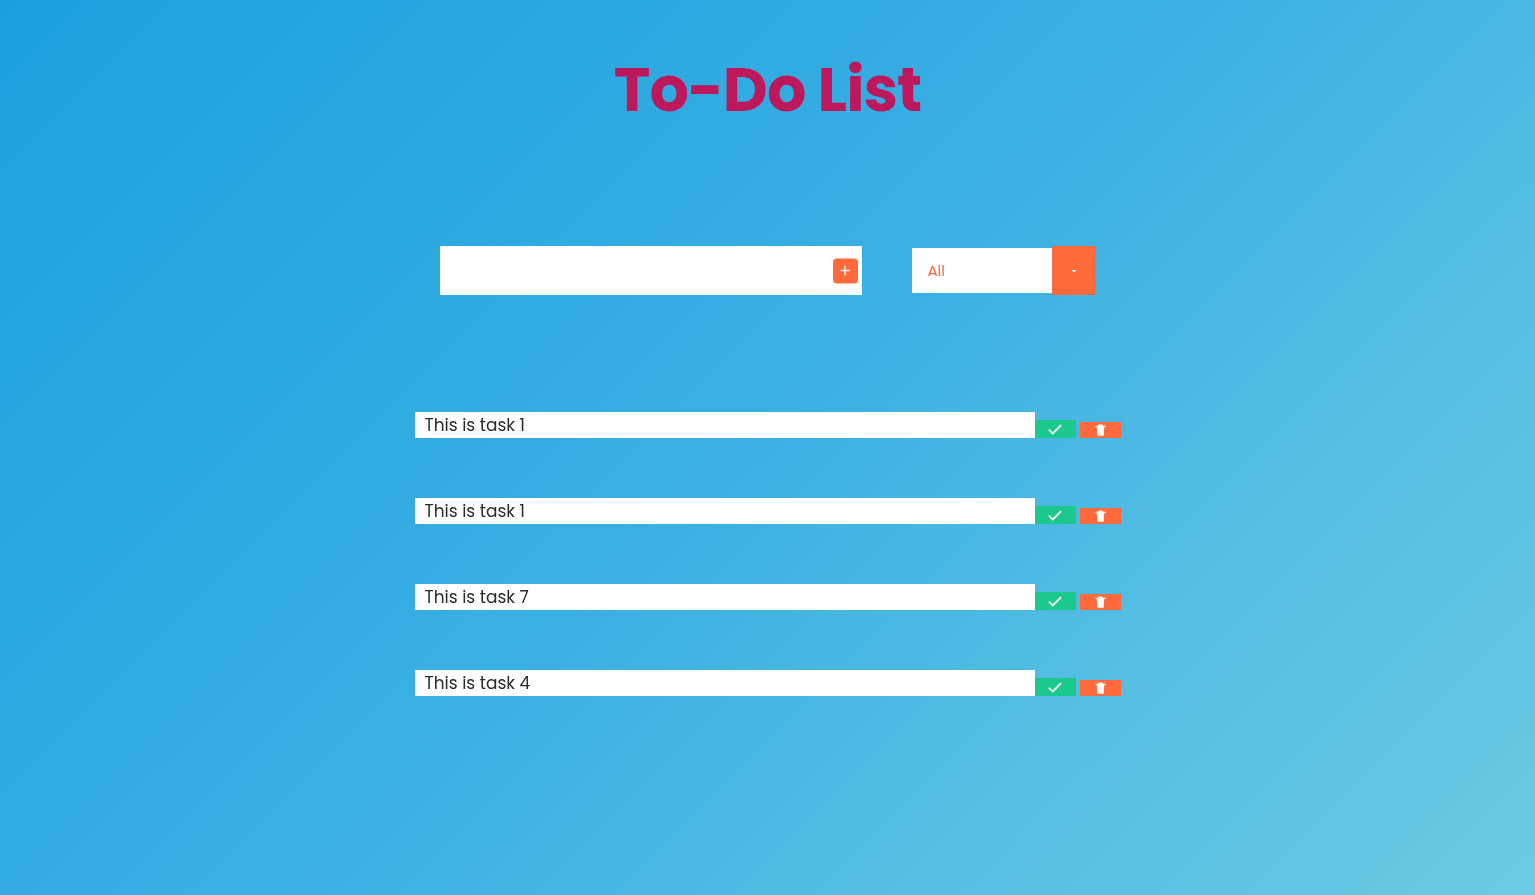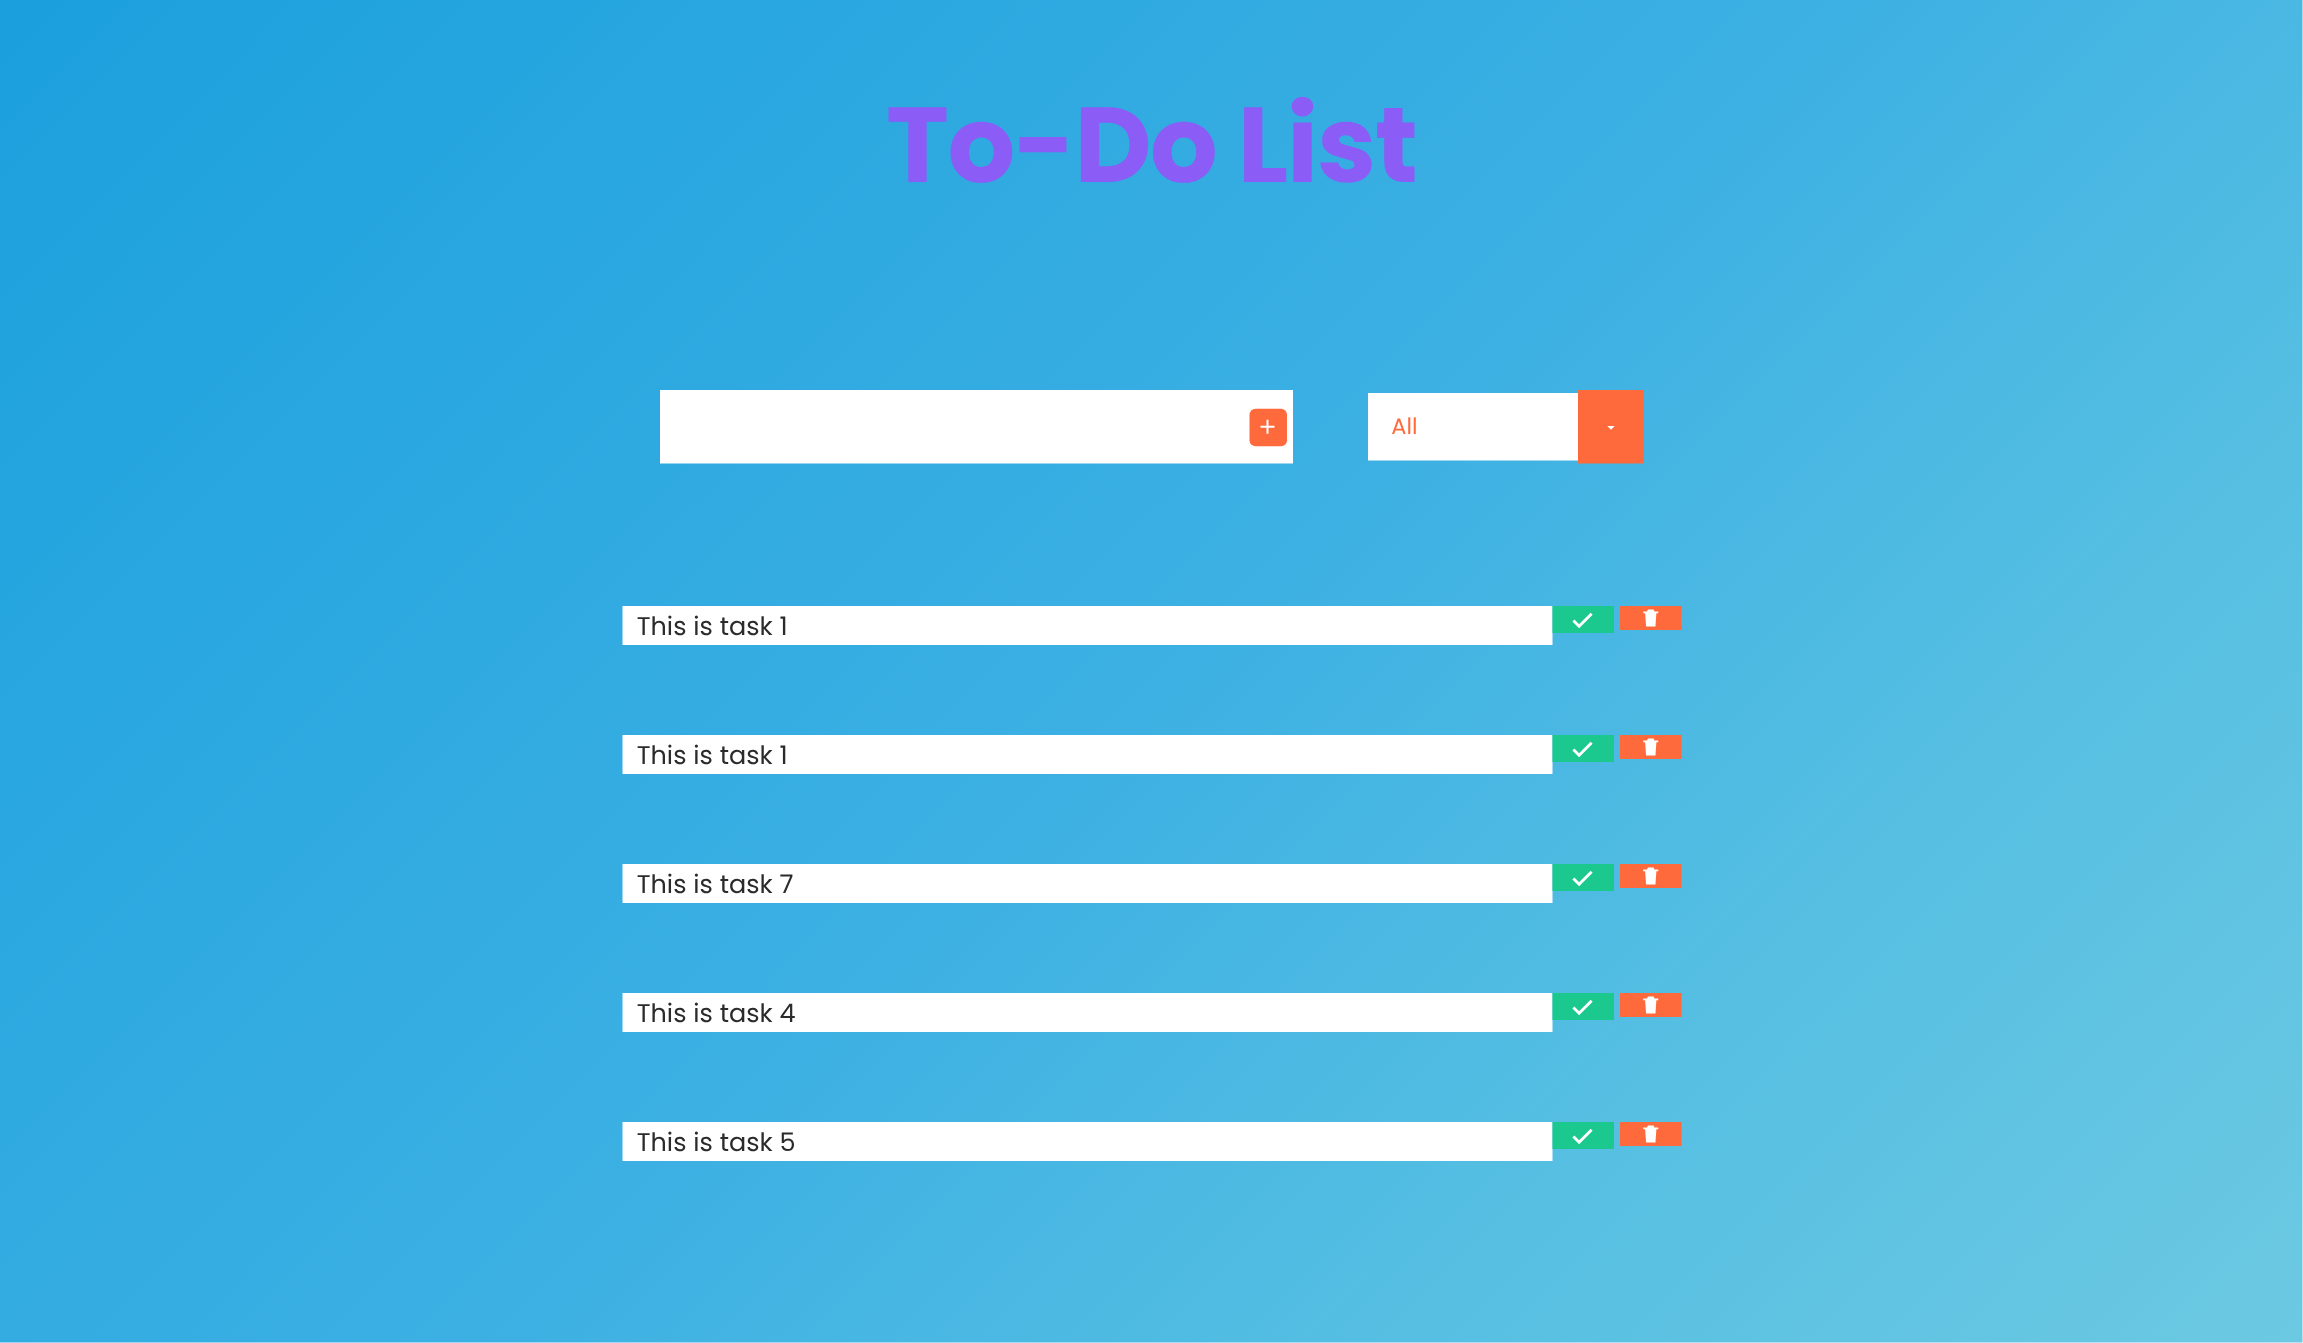--- a/index.html
+++ b/index.html
@@ -12,22 +12,22 @@
   width: 1535px;
   height: 895px;
   background: linear-gradient(135deg, #1ba0dd 0%, #2ba8e0 25%, #3cb0e3 50%, #56bfe2 75%, #6cc9e2 100%);
   overflow: hidden;
 }
 header {
   text-align: center;
   padding-top: 43px;
 }
 header h1 {
-  color: #8b5cf6;
-  font-size: 71px;
+  color: #be185d;
+  font-size: 62px;
   font-weight: 700;
   letter-spacing: -1px;
 }
 .controls {
   display: flex;
   justify-content: center;
   align-items: center;
   margin-top: 110px;
   gap: 50px;
 }
@@ -101,21 +101,21 @@
   height: 12px;
   fill: #fff;
 }
 .todo-list {
   width: 706px;
   margin: 95px auto 0;
   list-style: none;
 }
 .todo-item {
   display: flex;
-  align-items: flex-start;
+  align-items: flex-end;
   margin-bottom: 6px;
   height: 48px;
   margin-top: 38px;
 }
 .todo-text {
   flex: 1;
   background: #fff;
   color: #2b2b2b;
   font-size: 17px;
   display: flex;
@@ -228,26 +228,13 @@
       <svg viewBox="0 0 24 24">
           <path d="M9 16.2l-4.2-4.2L3 13.8 9 19.8 21 7.8l-1.8-1.8z"></path>
         </svg>
     </button>
     <button class="delete-btn">
       <svg viewBox="0 0 24 24">
           <path d="M6 7h12l-1 14H7L6 7zm3-4h6l1 2h4v2H4V5h4l1-2z"></path>
         </svg>
     </button>
   </li>
-  <li class="todo-item">
-    <div class="todo-text">This is task 5</div>
-    <button class="complete-btn">
-      <svg viewBox="0 0 24 24">
-          <path d="M9 16.2l-4.2-4.2L3 13.8 9 19.8 21 7.8l-1.8-1.8z"></path>
-        </svg>
-    </button>
-    <button class="delete-btn">
-      <svg viewBox="0 0 24 24">
-          <path d="M6 7h12l-1 14H7L6 7zm3-4h6l1 2h4v2H4V5h4l1-2z"></path>
-        </svg>
-    </button>
-  </li>
 </ul>
 
 </body></html>

